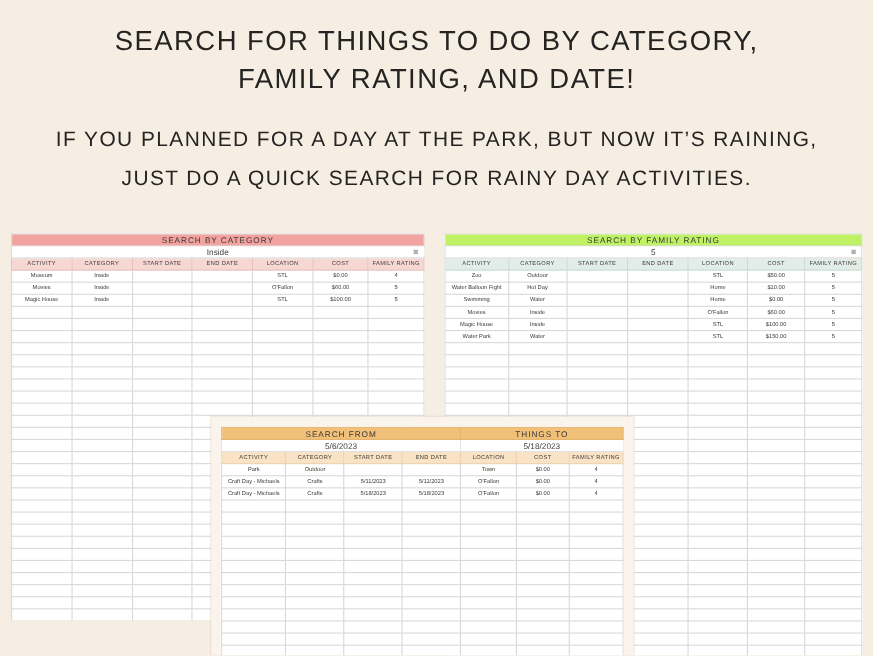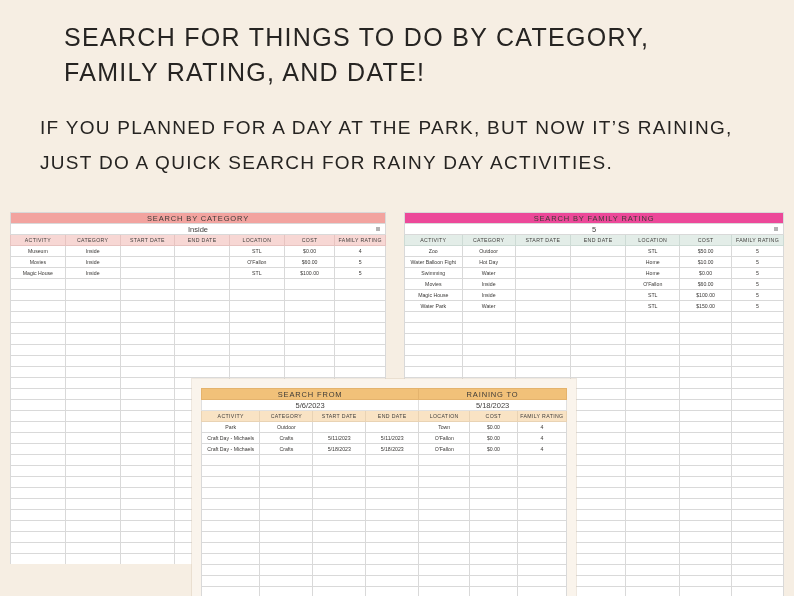--- a/index.html
+++ b/index.html
@@ -19,20 +19,21 @@
     background: #F6EEE3;
     overflow: hidden;
   }
 
   
   .headline-block {
     position: absolute;
     top: 20px;
     left: 0;
     width: 794px;
+    text-align: center;
     padding: 0 24px;
   }
   .headline {
     font-family: "Liberation Sans", sans-serif;
     color: #262422;
     letter-spacing: 1.3px;
     text-transform: uppercase;
     font-weight: 400;
   }
   .headline-1 {
@@ -126,21 +127,21 @@
   #sheet-category .banner-cell { background: #F2A39F; }
   #sheet-category .colhead-cell { background: #F7D7D4; border-color: #e7c3c0; }
 
   
   #sheet-rating {
     left: 404px;
     top: 212px;
     width: 380px;
     height: 384px;
   }
-  #sheet-rating .banner-cell { background: #ec4899; }
+  #sheet-rating .banner-cell { background: #bef264; }
   #sheet-rating .colhead-cell { background: #E3EDE8; border-color: #cddbd5; }
 
   
   #sheet-date-wrap {
     position: absolute;
     left: 192px;
     top: 379px;
     width: 384px;
     height: 217px;
     background: #FAF4EC;
@@ -830,21 +831,21 @@
             <col style="width:14.5%">
             <col style="width:14.5%">
           <col style="width:14.5%">
             <col style="width:14%">
             <col style="width:13%">
             <col style="width:13.5%">
         </colgroup>
         <tbody>
           <tr>
             <td class="banner-cell" colspan="4">SEARCH FROM</td>
-            <td class="banner-cell" colspan="3">RAINING TO</td>
+            <td class="banner-cell" colspan="3">THINGS TO</td>
           </tr>
           <tr>
             <td class="filter-cell" colspan="4">5/6/2023</td>
             <td class="filter-cell" colspan="3">5/18/2023</td>
           </tr>
           <tr>
               <td class="colhead-cell">ACTIVITY</td>
               <td class="colhead-cell">CATEGORY</td>
               <td class="colhead-cell">START DATE</td>
               <td class="colhead-cell">END DATE</td>

